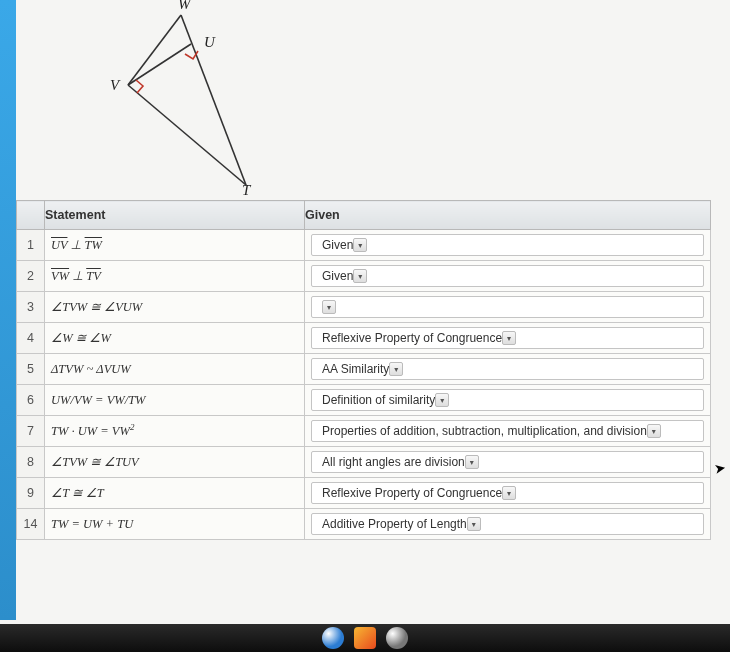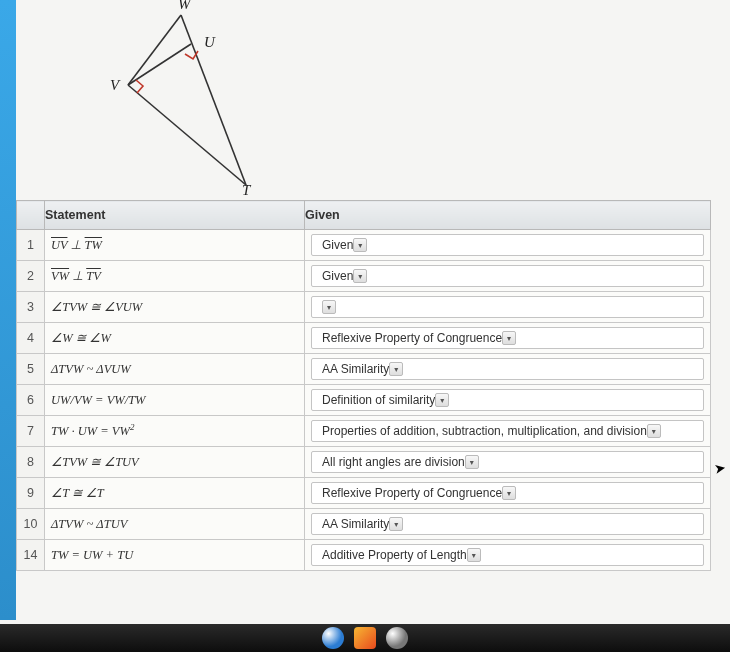--- a/index.html
+++ b/index.html
@@ -242,30 +242,20 @@
           <td class="num">9</td>
           <td class="stmt">∠T ≅ ∠T</td>
           <td class="rcell">
             <div class="reason-box">
               <span>Reflexive Property of Congruence</span>
               <span class="arrow">▾</span>
             </div>
           </td>
         </tr>
         <tr>
-          <td class="num">10</td>
-          <td class="stmt">ΔTVW ~ ΔTUV</td>
-          <td class="rcell">
-            <div class="reason-box">
-              <span>AA Similarity</span>
-              <span class="arrow">▾</span>
-            </div>
-          </td>
-        </tr>
-        <tr>
           <td class="num">14</td>
           <td class="stmt">TW = UW + TU</td>
           <td class="rcell">
             <div class="reason-box">
               <span>Additive Property of Length</span>
               <span class="arrow">▾</span>
             </div>
           </td>
         </tr>
       </tbody>

